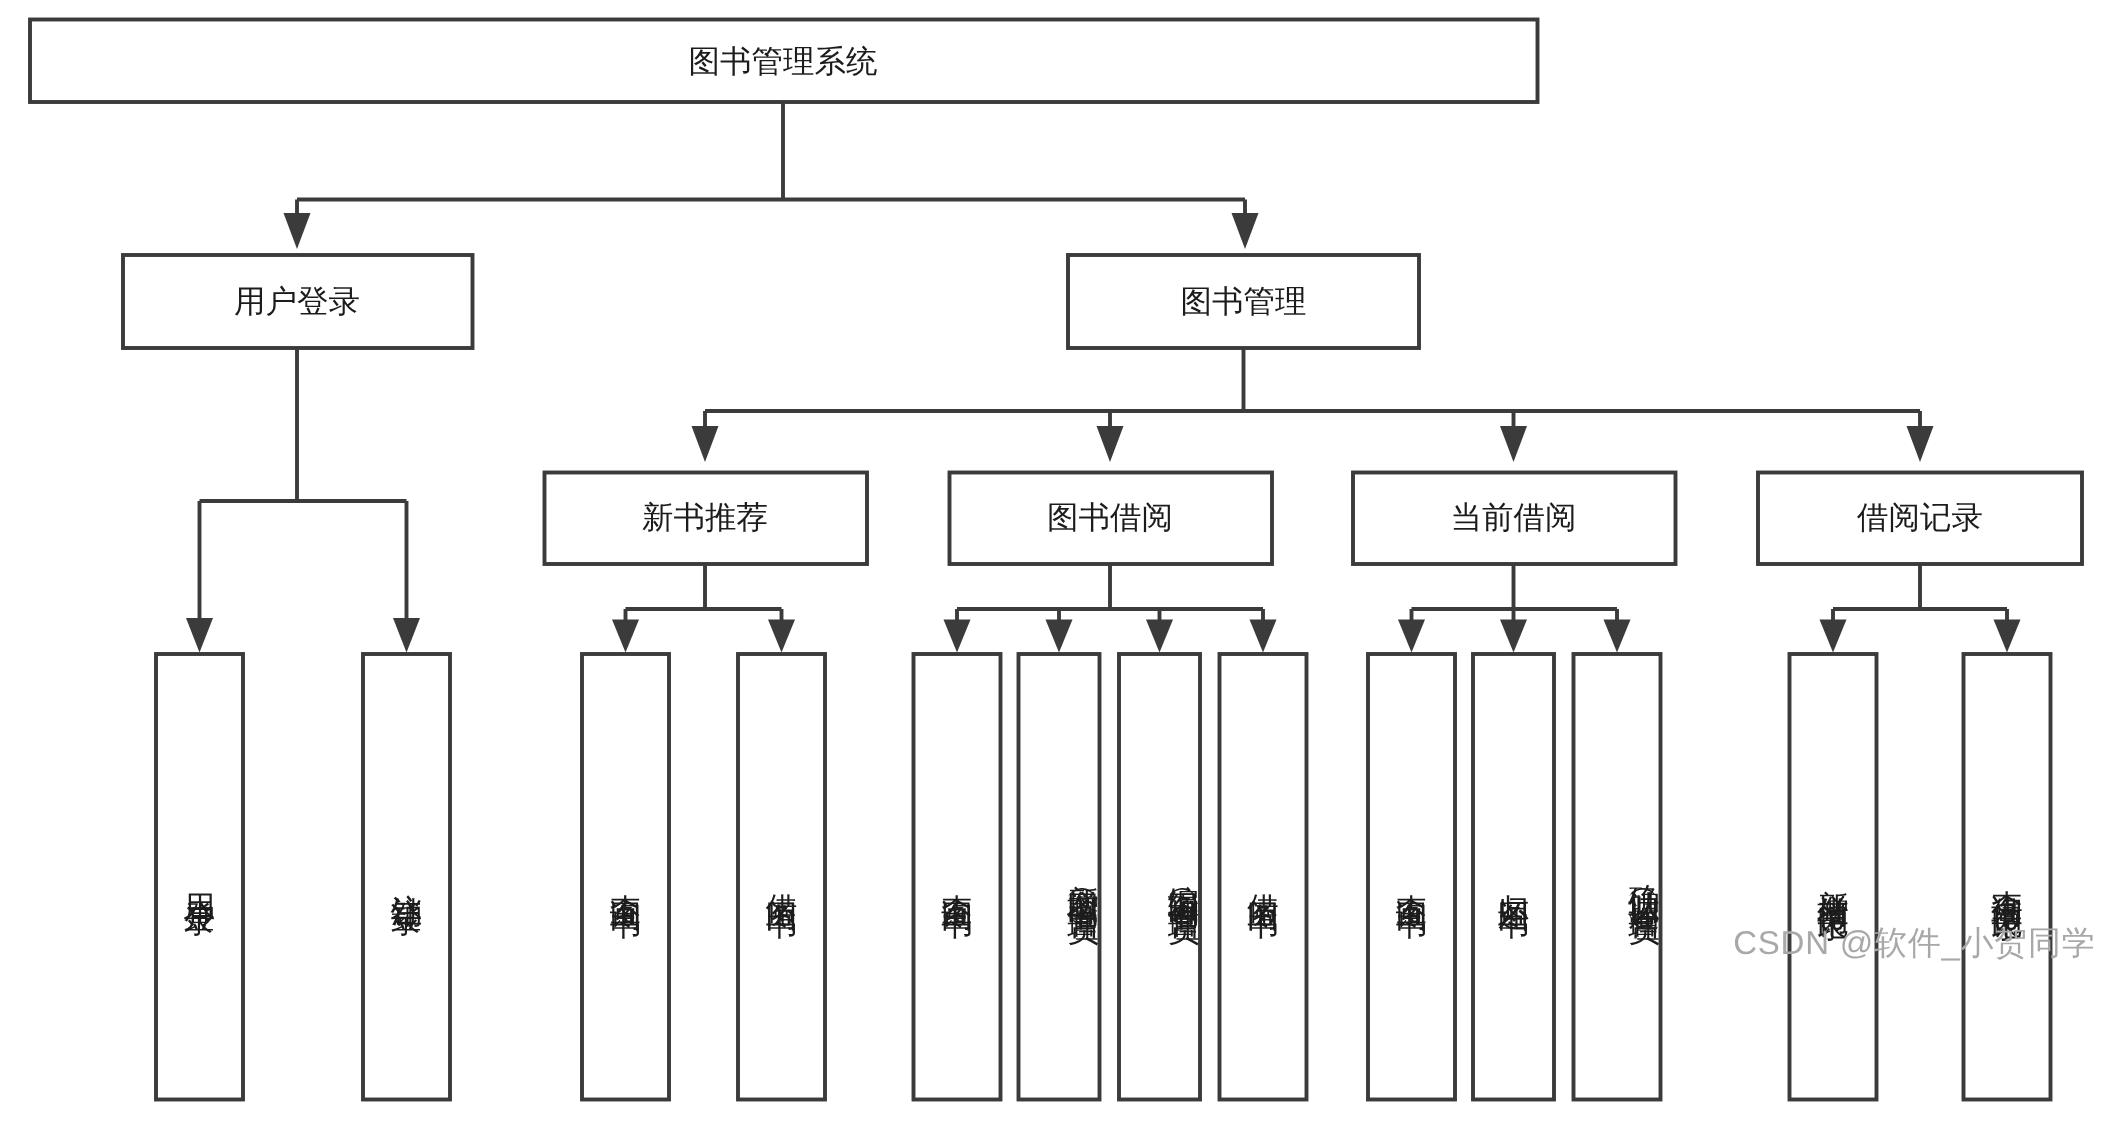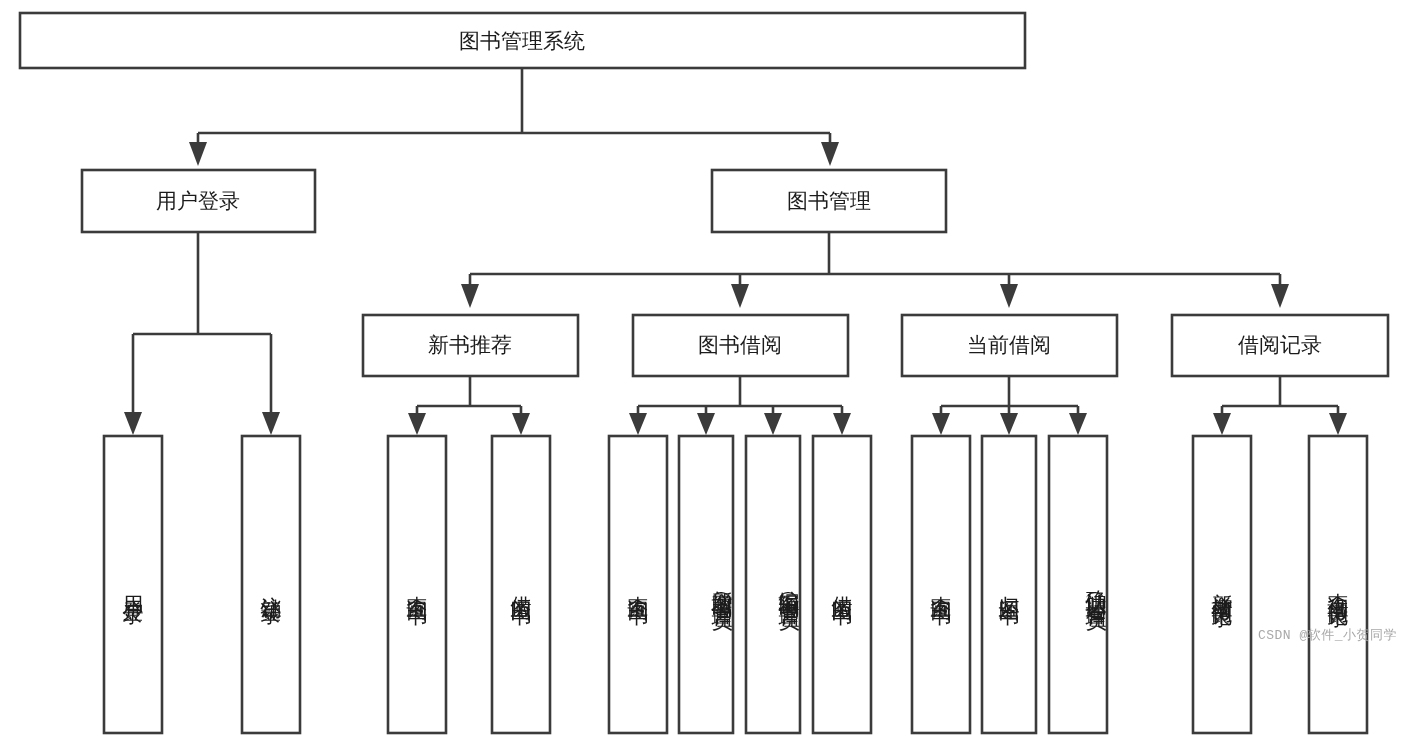--- a/index.html
+++ b/index.html
@@ -66,22 +66,22 @@
     white-space: nowrap;
     pointer-events: none;
   }
   .vlabel.top-aligned {
     align-items: flex-start;
   }
   #watermark {
     position: absolute;
     right: 8px;
     bottom: 4px;
-    font-family: Liberation Mono, monospace;
-    font-size: 13px;
+    font-family: Liberation Sans, sans-serif;
+    font-size: 22px;
     color: #a8a8a8;
     white-space: nowrap;
     letter-spacing: 0.5px;
   }
 </style>
 </head>
 <body>
 
 <div id="diagram-root">
 

